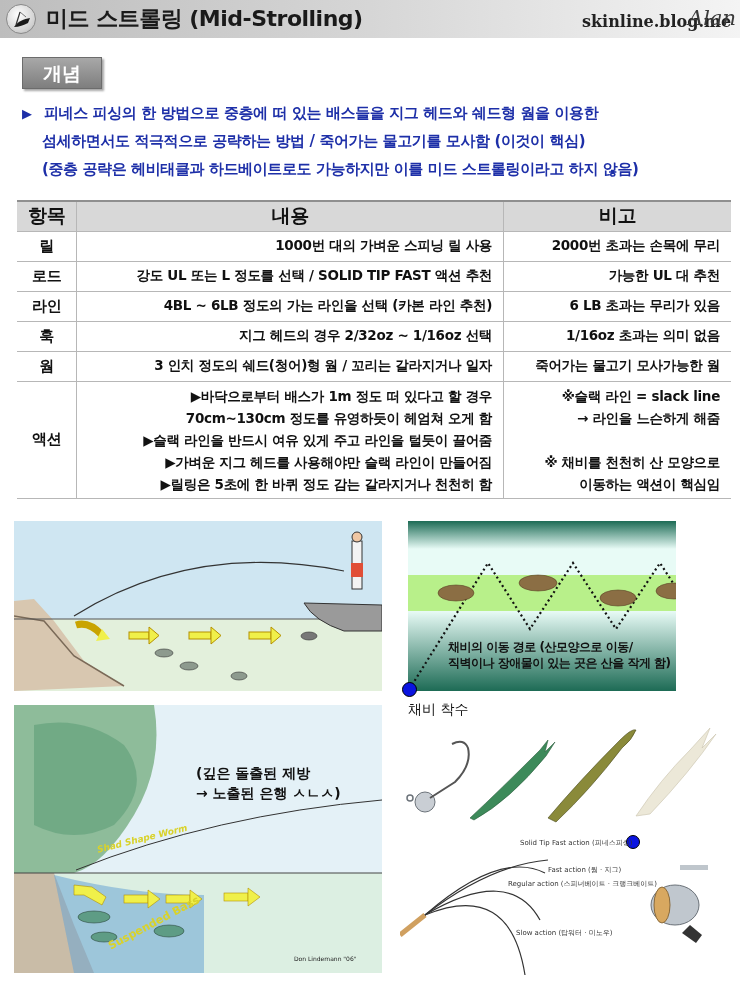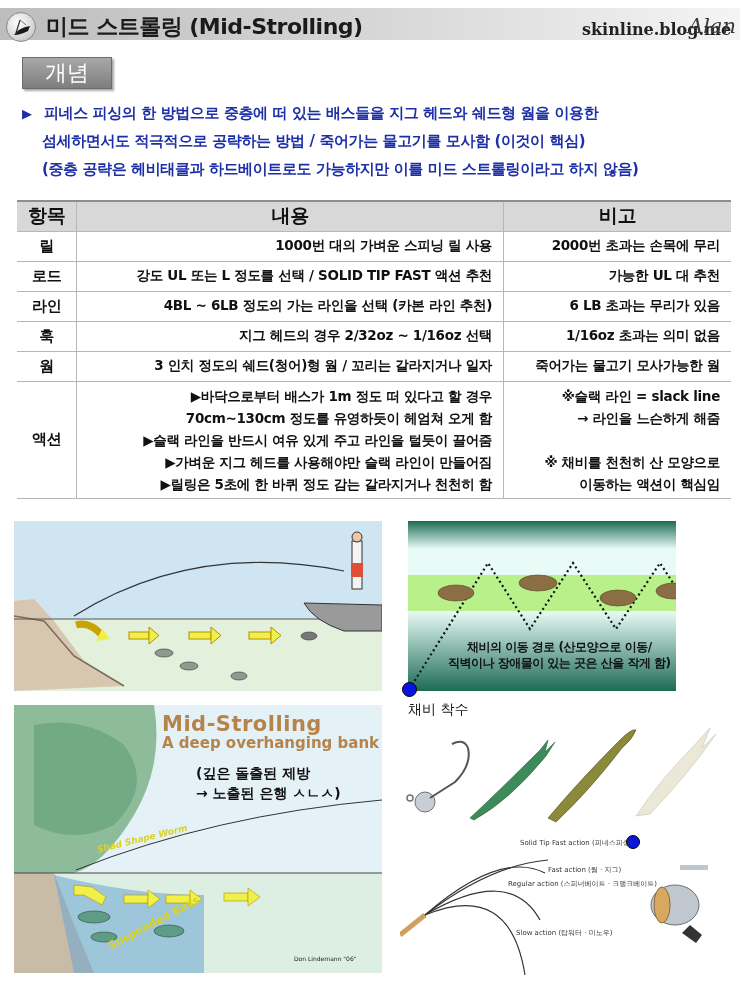--- a/index.html
+++ b/index.html
@@ -1,21 +1,21 @@
 <!DOCTYPE html>
 <html><head>
 <meta charset="utf-8">
 <style>
   * { box-sizing: border-box; margin: 0; padding: 0; }
   body {
     width: 740px; height: 986px; background: #ffffff;
     font-family: "DejaVu Sans", sans-serif; position: relative; overflow: hidden;
   }
   .header {
-    position: absolute; left: 0; top: 8px; width: 740px; height: 32px;
+    position: absolute; left: 0; top: 0; width: 740px; height: 38px;
     background: linear-gradient(to right, #bdbdbd 0%, #d6d6d6 50%, #f4f4f4 100%);
   }
   .logo {
     position: absolute; left: 6px; top: 4px; width: 30px; height: 30px; border-radius: 50%;
     background: radial-gradient(circle at 40% 35%, #ffffff, #cfcfcf 70%, #9c9c9c);
     border: 1px solid #8a8a8a;
   }
   .logo svg { position: absolute; left: 4px; top: 4px; }
   .title {
     position: absolute; left: 46px; top: 4px; font-size: 22px; font-weight: bold;
@@ -23,24 +23,24 @@
   }
   .site {
     position: absolute; left: 582px; top: 12px; font-family: "DejaVu Serif", serif;
     font-weight: bold; font-size: 16px; color: #222;
   }
   .sig {
     position: absolute; left: 688px; top: 6px; font-family: "DejaVu Serif", serif;
     font-style: italic; font-size: 21px; color: #3a3a3a;
   }
   .concept-tag {
-    position: absolute; left: 22px; top: 57px; width: 90px; height: 32px;
+    position: absolute; left: 22px; top: 57px; width: 80px; height: 32px;
     background: linear-gradient(#a8a8a8, #7e7e7e);
     border: 1px solid #6c6c6c; box-shadow: 2px 2px 2px rgba(0,0,0,0.35);
-    color: #fff; font-weight: normal; font-size: 22px; text-align: center; line-height: 30px;
+    color: #fff; font-weight: bold; font-size: 19px; text-align: center; line-height: 30px;
   }
   .intro { position: absolute; left: 22px; top: 99px; color: #1d2fa8; font-weight: bold; font-size: 15px; }
   .intro .line { height: 28px; line-height: 28px; white-space: nowrap; letter-spacing: -0.4px; }
   .intro .bullet { display: inline-block; width: 22px; font-size: 13px; }
   .intro .indent { padding-left: 20px; }
 
   table.spec {
     position: absolute; left: 17px; top: 200px; width: 714px;
     border-collapse: collapse; font-size: 13.5px; color: #111;
   }
@@ -56,21 +56,21 @@
   table.spec tbody td { height: 30px; font-weight: bold; text-align: right; }
   table.spec td.item { text-align: center; font-size: 15px; width: 58px; }
   table.spec td.content { width: 428px; }
   table.spec td.note { width: 228px; }
   table.spec td.action-content, table.spec td.action-note { font-weight: bold; padding-top: 3px; padding-bottom: 3px; vertical-align: top; }
   .act-line { height: 22px; line-height: 22px; }
   .act-sub { padding-left: 14px; }
 
   .panel { position: absolute; overflow: hidden; }
   .p1 { left: 14px; top: 521px; width: 368px; height: 170px; background: #cfe6f2; }
-  .p2 { left: 408px; top: 521px; width: 268px; height: 170px; text-align: center; }
+  .p2 { left: 408px; top: 521px; width: 268px; height: 170px; }
   .p3 { left: 14px; top: 705px; width: 368px; height: 268px; background: #e4f1f7; }
 
   .chabi-label { position: absolute; left: 408px; top: 701px; font-size: 14px; font-weight: normal; color: #111; }
   .lures { position: absolute; left: 400px; top: 720px; width: 330px; height: 105px; }
   .rods { position: absolute; left: 400px; top: 825px; width: 340px; height: 161px; }
   .rod-label { position: absolute; font-size: 7px; color: #333; white-space: nowrap; }
 </style>
 </head>
 <body>
 
@@ -225,24 +225,20 @@
       <polygon points="176,185 188,194 176,203"></polygon>
       <rect x="210" y="188" width="24" height="8"></rect>
       <polygon points="234,183 246,192 234,201"></polygon>
     </g>
     <g fill="#5e9c85" stroke="#2b4a3e" stroke-width="0.6">
       <ellipse cx="80" cy="212" rx="16" ry="6"></ellipse>
       <ellipse cx="90" cy="232" rx="13" ry="5"></ellipse>
       <ellipse cx="155" cy="226" rx="15" ry="6"></ellipse>
     </g>
   </svg>
-  <div style="position:absolute;left:148px;top:10px;color:#b5844b;font-weight:bold;line-height:19px;text-align:left;">
-    <div style="font-size:21px;letter-spacing:0.5px;">Mid-Strolling</div>
-    <div style="font-size:15px;">A deep overhanging bank</div>
-  </div>
   <div style="position:absolute;left:182px;top:58px;font-size:14px;font-weight:bold;color:#111;line-height:20px;">
     <div>(깊은 돌출된 제방</div>
     <div>→ 노출된 은행 ㅅㄴㅅ)</div>
   </div>
   <div style="position:absolute;left:82px;top:140px;font-size:9px;font-style:italic;font-weight:bold;color:#d9d22a;transform:rotate(-14deg);transform-origin:left top;white-space:nowrap;">Shad Shape Worm</div>
   <div style="position:absolute;left:92px;top:236px;font-size:11px;font-weight:bold;color:#d9d22a;transform:rotate(-28deg);transform-origin:left top;white-space:nowrap;">Suspended Bass</div>
   <div style="position:absolute;left:280px;top:250px;font-size:6px;color:#222;white-space:nowrap;">Don Lindemann  "06"</div>
 </div>
 
 <div class="lures">

